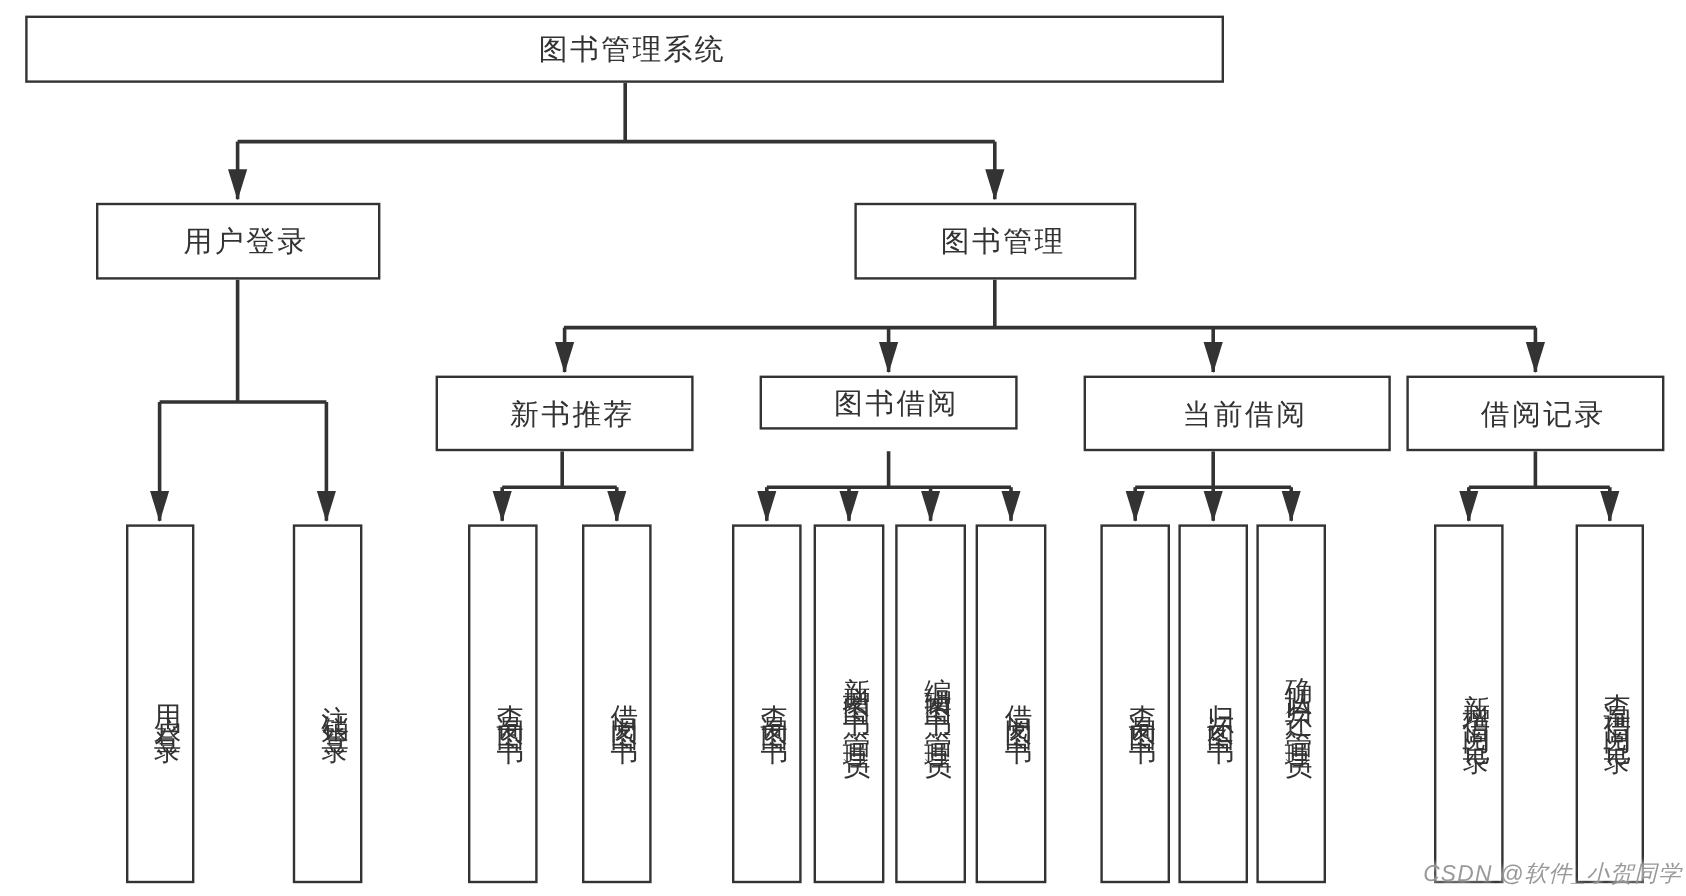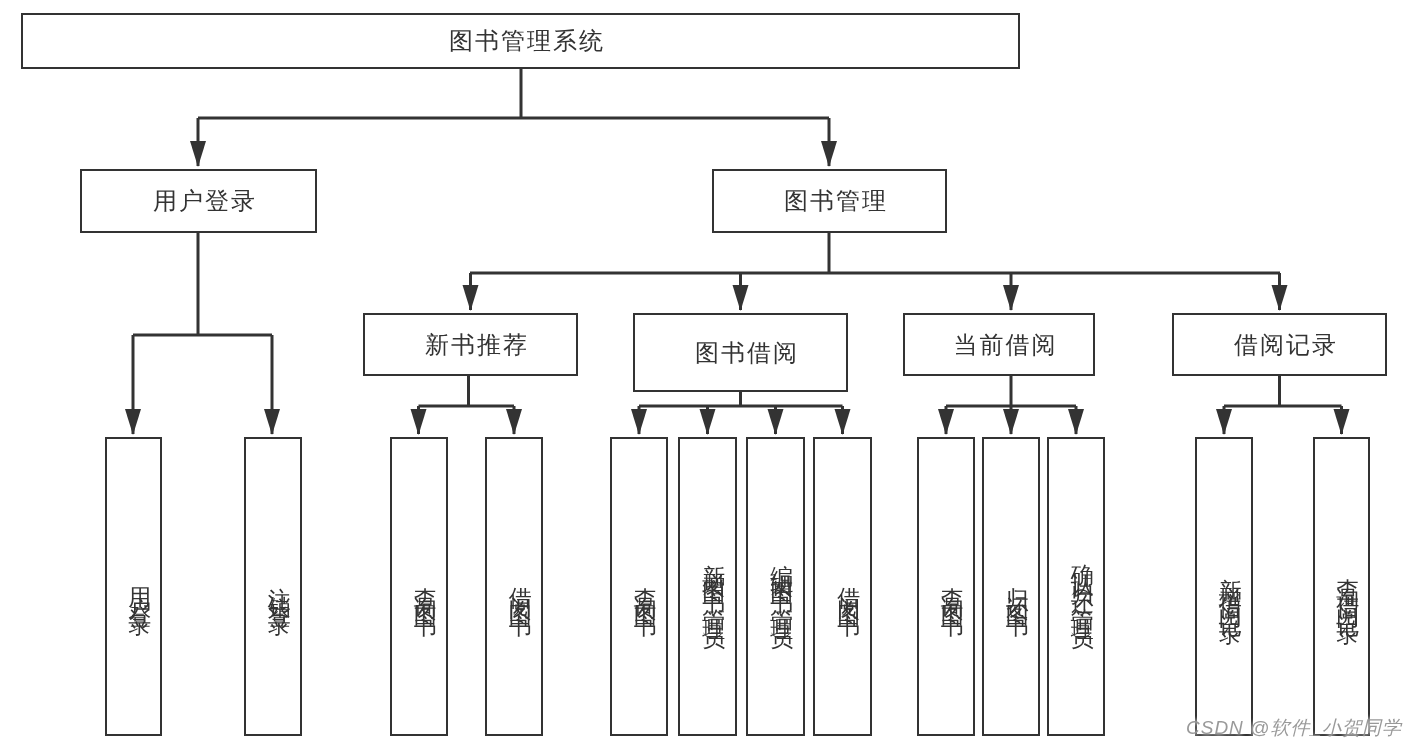--- a/index.html
+++ b/index.html
@@ -79,24 +79,24 @@
   <div class="node h" style="left:80px; top:169px; width:237px; height:64px;">
     <span class="label">用户登录</span>
   </div>
   <div class="node h" style="left:363px; top:313px; width:215px; height:63px;">
     <span class="label">新书推荐</span>
   </div>
 
   <div class="node h" style="left:712px; top:169px; width:235px; height:64px;">
     <span class="label">图书管理</span>
   </div>
-  <div class="node h" style="left:633px; top:313px; width:215px; height:79px;">
+  <div class="node h" style="left:633px; top:313px; width:215px; height:45px;">
     <span class="label">图书借阅</span>
   </div>
-  <div class="node h" style="left:903px; top:313px; width:192px; height:63px;">
+  <div class="node h" style="left:903px; top:313px; width:256px; height:63px;">
     <span class="label">当前借阅</span>
   </div>
   <div class="node h" style="left:1172px; top:313px; width:215px; height:63px;">
     <span class="label">借阅记录</span>
   </div>
 
   <div class="node v" style="left:105px; top:437px; width:57px; height:299px;">
     <span class="label">用户登录</span>
   </div>
   <div class="node v" style="left:244px; top:437px; width:58px; height:299px;">

